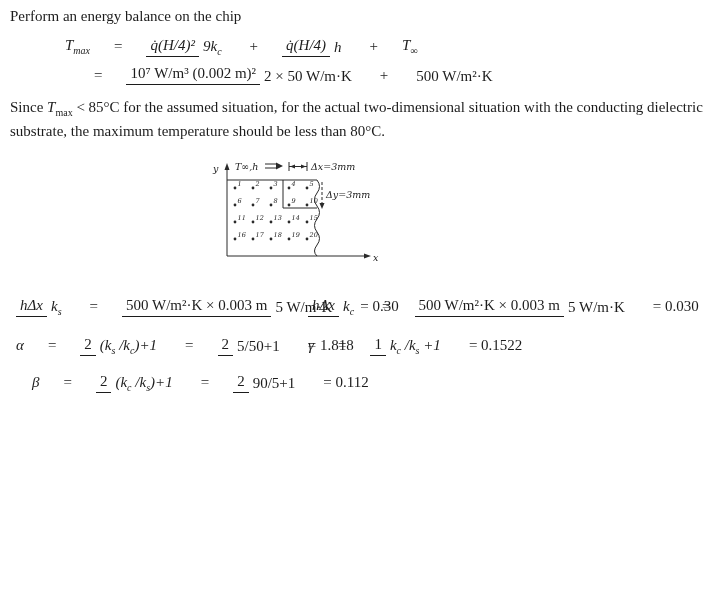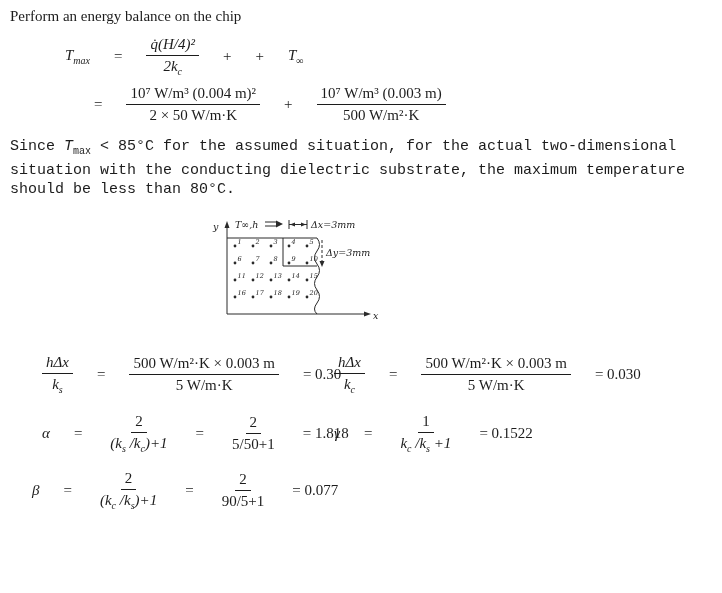--- a/index.html
+++ b/index.html
@@ -7,73 +7,76 @@
   body {
     width: 722px; height: 593px;
     background: #ffffff;
     font-family: "Liberation Serif", "DejaVu Serif", serif;
     color: #1c1c1c;
     font-size: 15px;
     overflow: hidden;
   }
   .page { position: relative; width: 722px; height: 593px; padding: 7px 16px 0 10px; }
   p { margin: 0; line-height: 19px; }
-  .para { margin-top: 13px; width: 700px; font-family: Liberation Mono, monospace; }
+  .para { margin-top: 13px; width: 700px; }
   .it { font-style: italic; }
   sub { font-size: 10px; }
 
   .eqline { display: flex; align-items: center; gap: 24px; white-space: nowrap; }
   .eq-tmax { margin: 10px 0 0 55px; }
   .eq-numeric { margin: 8px 0 0 84px; }
 
-  .frac { display: inline-flex; flex-direction: column; align-items: center; }
+  .frac { display: inline-flex; flex-direction: row; align-items: center; }
   .frac .num { padding: 0 4px 2px 4px; border-bottom: 1px solid #1c1c1c; text-align: center; }
   .frac .den { padding: 2px 4px 0 4px; text-align: center; }
 
   .figure-wrap { margin: 15px 0 0 195px; }
   .sketch .ink { stroke: #2a2a2a; stroke-width: 1; fill: none; }
   .sketch .inkfill { fill: #2a2a2a; stroke: none; }
   .sketch text { font-family: "DejaVu Serif", serif; fill: #1c1c1c; }
   .hand { font-size: 9.5px; font-style: italic; }
   .nlab { font-size: 6.5px; font-style: italic; }
 
-  .eqrow { display: flex; align-items: flex-end; margin-left: 32px; }
+  .eqrow { display: flex; align-items: flex-end; margin-left: 6px; }
   .eqrow .left { width: 292px; flex-shrink: 0; }
   .row-hdx { margin-top: 16px; }
   .row-ag { margin-top: 18px; }
   .row-b { margin-top: 16px; margin-left: 22px; }
 </style>
 </head>
 <body>
 
 <div class="page">
 
   <p class="intro">Perform an energy balance on the chip</p>
 
   <div class="eqline eq-tmax">
     <span class="it"><span>T</span><sub>max</sub></span>
     <span>=</span>
     <span class="frac">
       <span class="num it">q̇(H/4)²</span>
-      <span class="den it"><span>2k</span><sub>c</sub></span>
+      <span class="den it"><span>9k</span><sub>c</sub></span>
     </span>
     <span>+</span>
+    <span class="frac">
+      <span class="num it">q̇(H/4)</span>
+      <span class="den it">h</span>
+    </span>
     <span>+</span>
     <span class="it"><span>T</span><sub>∞</sub></span>
   </div>
 
   <div class="eqline eq-numeric">
     <span>=</span>
     <span class="frac">
-      <span class="num">10⁷ W/m³ (0.004 m)²</span>
+      <span class="num">10⁷ W/m³ (0.002 m)²</span>
       <span class="den">2 × 50 W/m·K</span>
     </span>
     <span>+</span>
     <span class="frac">
-      <span class="num">10⁷ W/m³ (0.003 m)</span>
       <span class="den">500 W/m²·K</span>
     </span>
   </div>
 
   <p class="para"><span>Since </span><span class="it">T</span><sub>max</sub><span> &lt; 85°C for the assumed situation, for the actual two-dimensional situation with the conducting dielectric substrate, the maximum temperature should be less than 80°C.</span></p>
 
   <div class="figure-wrap">
     <svg class="sketch" width="205" height="120" viewBox="0 0 205 120">
       <g>
         <line class="ink" x1="22" y1="100" x2="22" y2="10"></line>
@@ -226,16 +229,16 @@
     <span>=</span>
     <span class="frac">
       <span class="num">2</span>
       <span class="den it"><span>(k</span><sub>c</sub><span> /k</span><sub>s</sub><span>)+1</span></span>
     </span>
     <span>=</span>
     <span class="frac">
       <span class="num">2</span>
       <span class="den">90/5+1</span>
     </span>
-    <span>= 0.077</span>
+    <span>= 0.112</span>
   </div>
 
 </div>
 
 </body></html>

